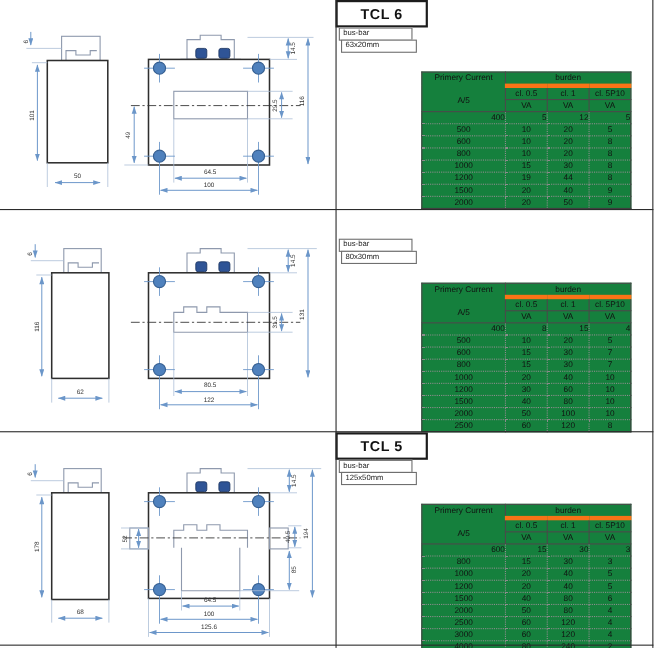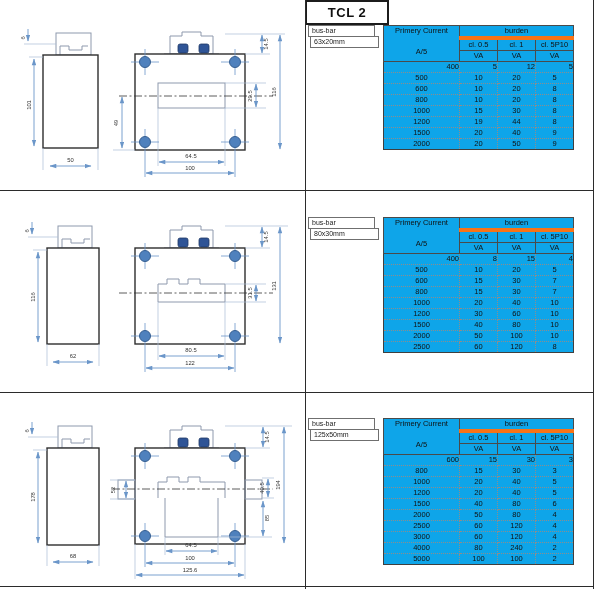--- a/index.html
+++ b/index.html
@@ -15,21 +15,21 @@
     font-size:13px;font-weight:bold;color:#111;letter-spacing:0.5px;
   }
   .busbar{position:absolute;width:70px;}
   .busbar-row{
     border:1px solid #6f6f6f;background:#fff;font-size:7px;color:#222;
     height:10px;line-height:10px;padding-left:3px;width:62px;
   }
   .busbar-row.size{margin-left:2px;width:64px;margin-top:-1px;}
   table.ctable{
     position:absolute;width:190px;border-collapse:collapse;table-layout:fixed;
-    background:#0ea5e9;font-size:7.5px;color:#111;border:1.5px solid #3f3f3f;
+    background:#15803d;font-size:7.5px;color:#111;border:1.5px solid #3f3f3f;margin-top:40px;
   }
   .ctable th,.ctable td{
     padding:0;text-align:center;font-weight:normal;height:10px;line-height:10px;
     overflow:hidden;white-space:nowrap;
   }
   .ctable thead th{border:1px solid #4a4a4a;}
   .ctable th.pc{vertical-align:top;}
   .pc-inner{display:flex;flex-direction:column;justify-content:space-between;height:31px;}
   .ctable tr.clrow th{border-top:4px solid #f97316;}
   .ctable tbody td{border:1px dotted #8d8d8d;}
@@ -113,21 +113,21 @@
       <line class="dm" x1="122" y1="97" x2="122" y2="148" marker-start="url(#as)" marker-end="url(#ae)"></line>
       <text class="dtx" transform="translate(118,123) rotate(-90)" text-anchor="middle">49</text>
       <line class="dm" x1="159" y1="162" x2="224" y2="162" marker-start="url(#as)" marker-end="url(#ae)"></line>
       <text class="dtx" x="191" y="158" text-anchor="middle">64.5</text>
       <line class="dm" x1="146" y1="173" x2="234" y2="173" marker-start="url(#as)" marker-end="url(#ae)"></line>
       <text class="dtx" x="190" y="170" text-anchor="middle">100</text>
     </g>
   </svg>
 
   <div class="title-box" style="left:305px;top:0px">
-    <span>TCL 2</span>
+    <span>TCL 6</span>
   </div>
   <div class="busbar" style="left:308px;top:25px">
     <div class="busbar-row">bus-bar</div>
     <div class="busbar-row size">63x20mm</div>
   </div>
   <table class="ctable" style="left:383px;top:25px">
     <colgroup>
         <col style="width:76px">
         <col style="width:38px">
         <col style="width:38px">
@@ -417,20 +417,23 @@
       <line class="ext" x1="245" y1="152" x2="245" y2="187"></line>
       <line class="dm" x1="166" y1="159" x2="217" y2="159" marker-start="url(#as)" marker-end="url(#ae)"></line>
       <text class="dtx" x="191" y="155" text-anchor="middle">64.5</text>
       <line class="dm" x1="146" y1="171" x2="234" y2="171" marker-start="url(#as)" marker-end="url(#ae)"></line>
       <text class="dtx" x="190" y="168" text-anchor="middle">100</text>
       <line class="dm" x1="136" y1="183" x2="244" y2="183" marker-start="url(#as)" marker-end="url(#ae)"></line>
       <text class="dtx" x="190" y="180" text-anchor="middle">125.6</text>
     </g>
   </svg>
 
+  <div class="title-box" style="left:305px;top:393px">
+    <span>TCL 5</span>
+  </div>
   <div class="busbar" style="left:308px;top:418px">
     <div class="busbar-row">bus-bar</div>
     <div class="busbar-row size">125x50mm</div>
   </div>
   <table class="ctable" style="left:383px;top:418px">
     <colgroup>
         <col style="width:76px">
         <col style="width:38px">
         <col style="width:38px">
         <col style="width:38px">

